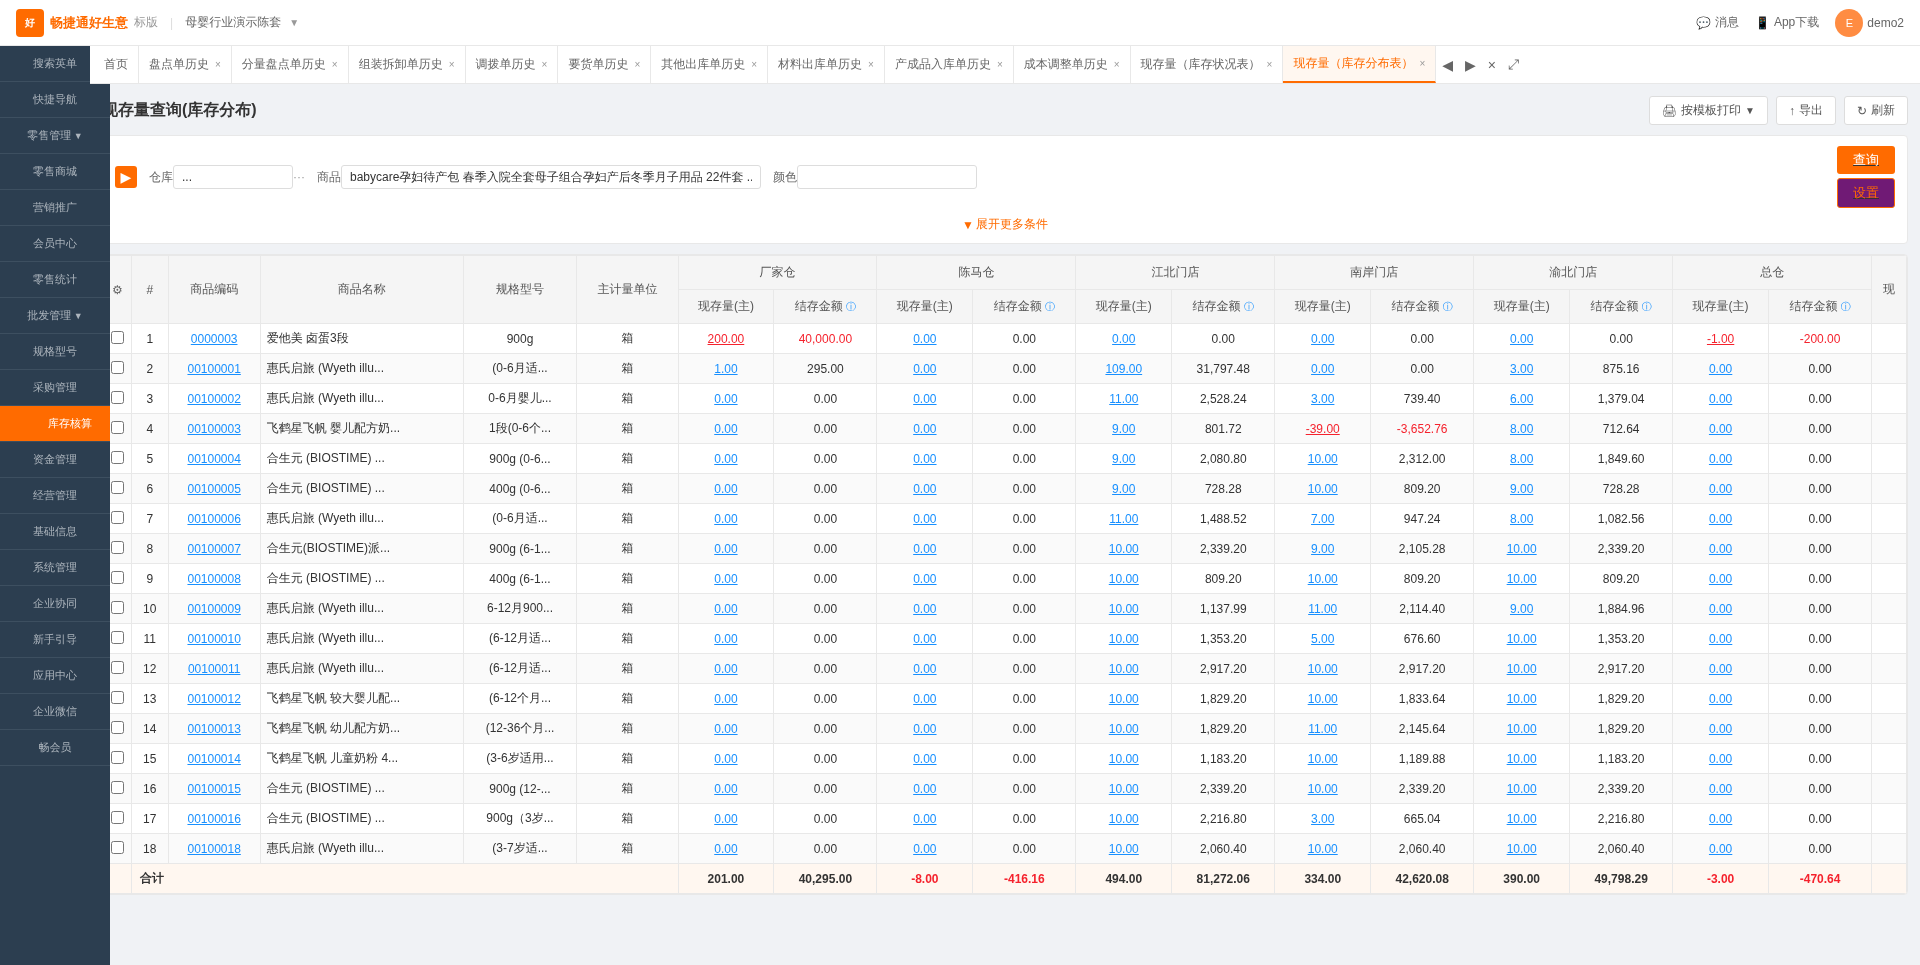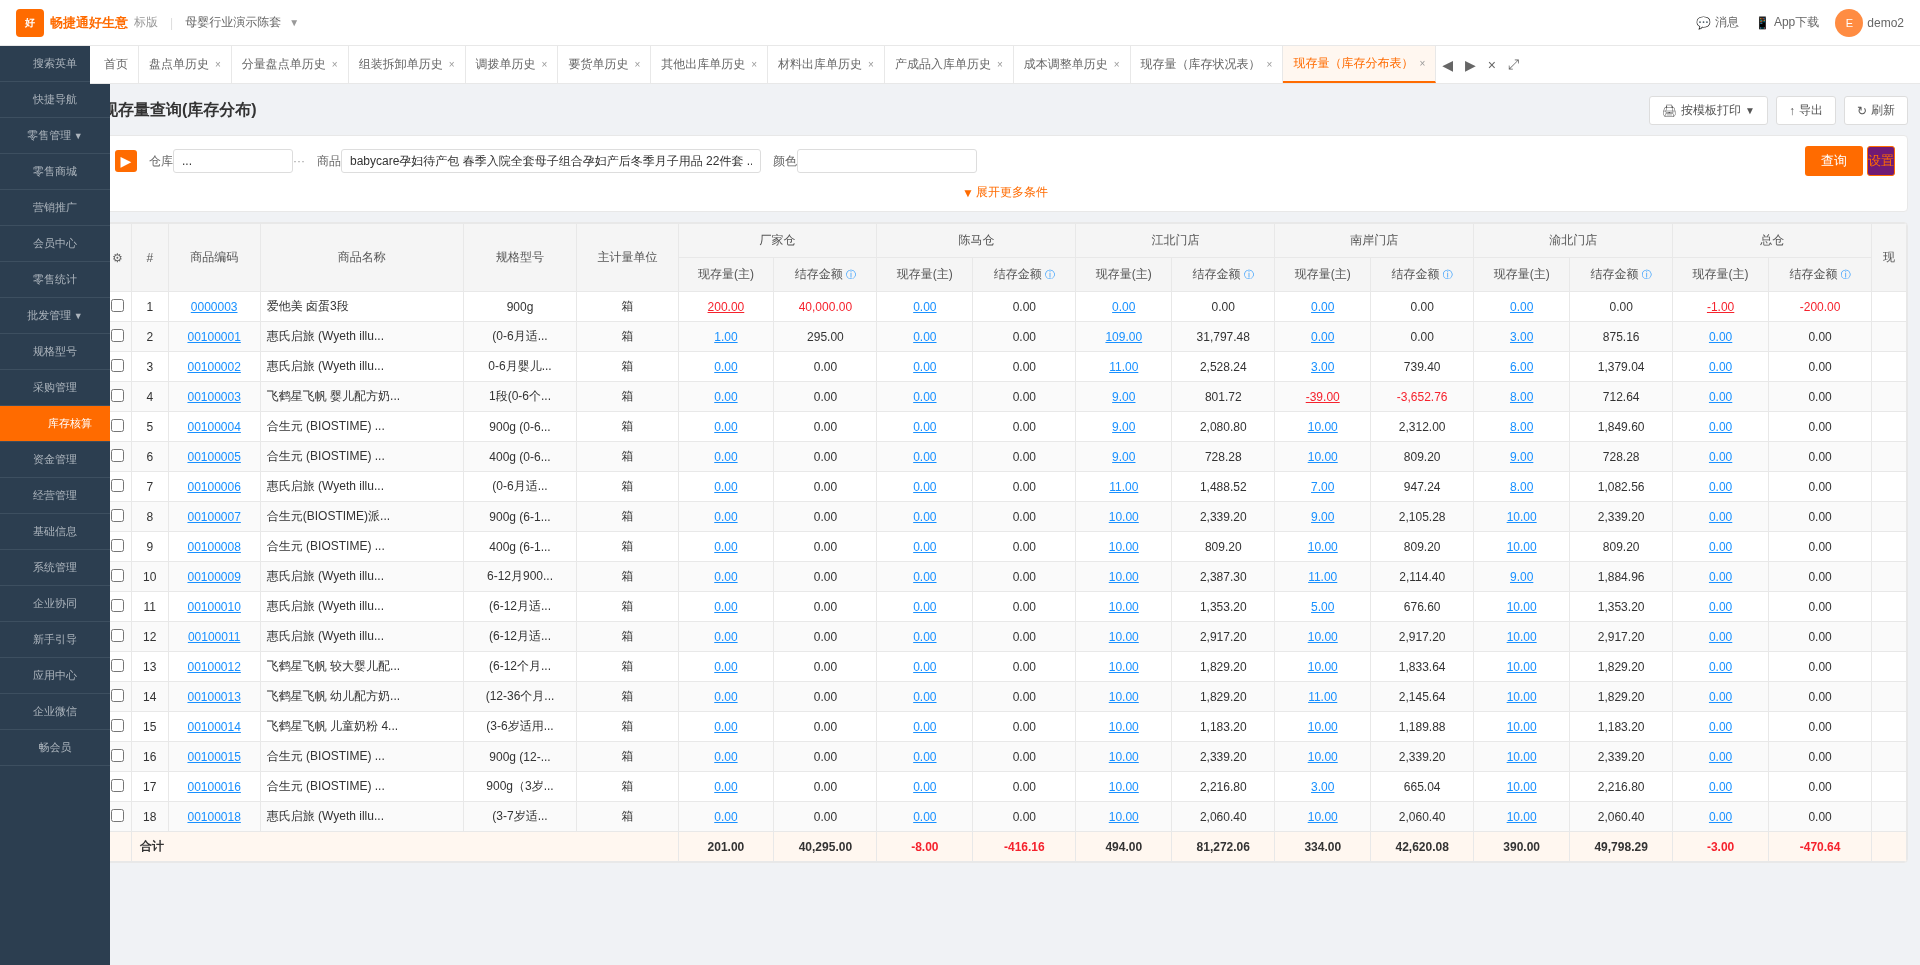--- a/index.html
+++ b/index.html
@@ -295,21 +295,21 @@
       </div>
       <div class="filter-item">
         <span class="filter-label">商品</span>
         <input class="filter-input filter-input-xl" id="goods-input" style="width: 420px;" value="babycare孕妇待产包 春季入院全套母子组合孕妇产后冬季月子用品 22件套 ...">
       </div>
       <div class="filter-item">
         <span class="filter-label">颜色</span>
         <input class="filter-input" style="width: 180px;">
       </div>
       <div style="flex:1"></div>
-      <div style="display:flex;flex-direction:row;gap:4px;">
+      <div style="display:flex;flex-direction:column;gap:4px;text-decoration:underline;">
         <button class="btn-query">查询</button>
         <button class="btn-setting">设置</button>
       </div>
     </div>
     <div style="margin-top:8px;display:flex;justify-content:center;">
       <span class="filter-expand">
         <span>▼</span>
         <span>展开更多条件</span>
       </span>
     </div>
@@ -543,21 +543,21 @@
             <td>10</td>
             <td class="td-link">00100009</td>
             <td class="td-left">惠氏启旅 (Wyeth illu...</td>
             <td>6-12月900...</td>
             <td>箱</td>
             <td class="td-link">0.00</td>
             <td class="">0.00</td>
             <td class="td-link">0.00</td>
             <td>0.00</td>
             <td class="td-link">10.00</td>
-            <td>2,387.30</td>
+            <td>1,137.99</td>
             <td class="td-link">11.00</td>
             <td class="">2,114.40</td>
             <td class="td-link">9.00</td>
             <td>1,884.96</td>
             <td class="td-link">0.00</td>
             <td class="">0.00</td>
             <td></td>
           </tr>
           <tr>
             <td><input type="checkbox" style=""></td>

